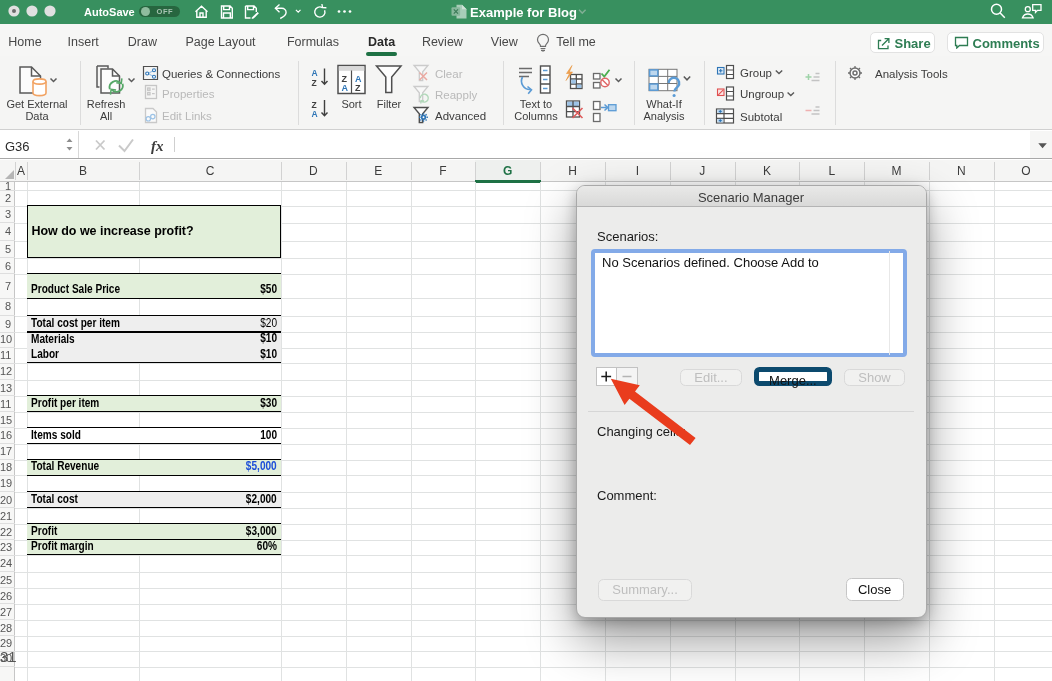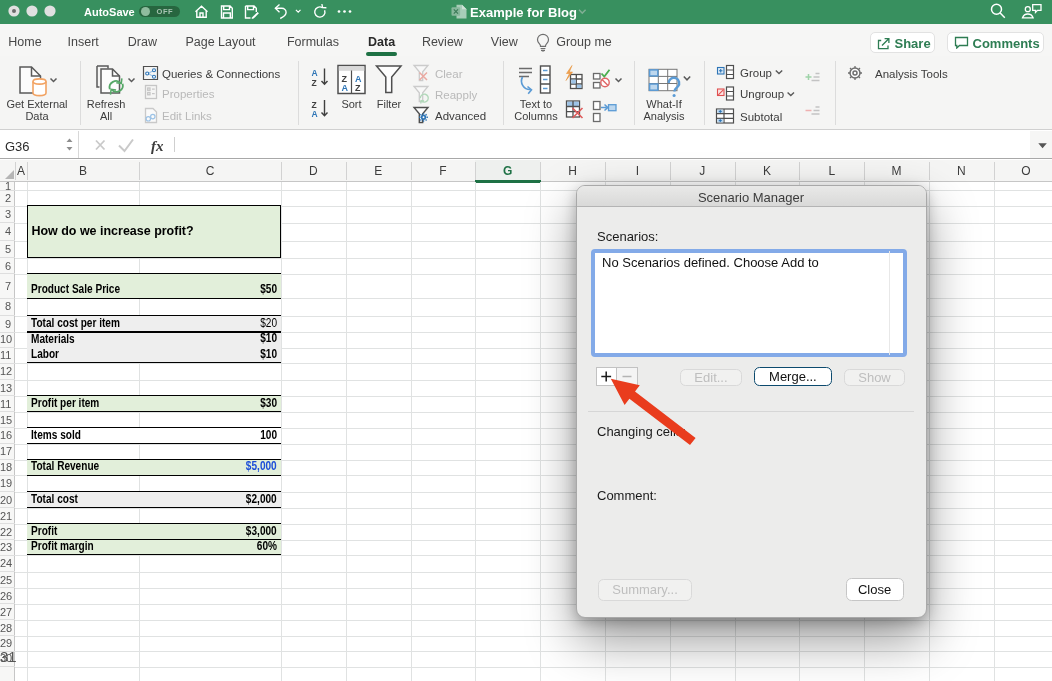--- a/index.html
+++ b/index.html
@@ -53,21 +53,21 @@
 <div class="abs" style="left:0;top:24px;width:1052px;height:32px;background:#f6f6f5"></div>
 <div class="abs" style="left:-35px;top:35px;width:120px;text-align:center;font-size:12.5px;color:#484848">Home</div>
 <div class="abs" style="left:23.200000000000003px;top:35px;width:120px;text-align:center;font-size:12.5px;color:#484848">Insert</div>
 <div class="abs" style="left:82.4px;top:35px;width:120px;text-align:center;font-size:12.5px;color:#484848">Draw</div>
 <div class="abs" style="left:160.5px;top:35px;width:120px;text-align:center;font-size:12.5px;color:#484848">Page Layout</div>
 <div class="abs" style="left:253px;top:35px;width:120px;text-align:center;font-size:12.5px;color:#484848">Formulas</div>
 <div class="abs" style="left:382.4px;top:35px;width:120px;text-align:center;font-size:12.5px;color:#484848">Review</div>
 <div class="abs" style="left:444.3px;top:35px;width:120px;text-align:center;font-size:12.5px;color:#484848">View</div>
 <div class="abs" style="left:321.6px;top:35px;width:120px;text-align:center;font-size:12.5px;color:#2b2b2b;font-weight:700">Data</div>
 <div class="abs" style="left:366.3px;top:52px;width:30.7px;height:3.6px;background:#1e7144;border-radius:2px"></div>
-<div class="abs" style="left:556.2px;top:35px;font-size:12.5px;color:#484848">Group me</div>
+<div class="abs" style="left:556.2px;top:35px;font-size:12.5px;color:#484848">Tell me</div>
 <svg class="abs" style="left:535px;top:33px" width="16" height="19" viewBox="0 0 16 19" fill="none" stroke="#6f6f6f" stroke-width="1.2">
 <path d="M2.5 6.8 a5.5 5.5 0 1 1 11 0 c0 2.2-1.3 3.3-2.2 4.4 -0.6 0.7-0.8 1.3-0.8 2.1 h-5 c0-0.8-0.2-1.4-0.8-2.1 C3.8 10.1 2.5 9 2.5 6.8 Z"></path>
 <path d="M5.6 15.5 h4.8 M6 17.3 h4 M6.8 19 h2.4"></path>
 </svg>
 <div class="abs" style="left:869.8px;top:32px;width:65px;height:20.5px;background:#fff;border:1px solid #e2e2e2;border-radius:5px"></div>
 <div class="abs" style="left:894.5px;top:36px;font-size:13px;font-weight:600;color:#2e7d53">Share</div>
 <svg class="abs" style="left:876px;top:35.5px" width="16" height="14" viewBox="0 0 16 14" fill="none" stroke="#2e7d53" stroke-width="1.3">
 <path d="M5.2 4.5 H2.5 V12.7 H12 V9.5"></path>
 <path d="M6 9.5 L12.5 3 M8.6 2.6 L12.9 2.6 L12.9 6.9"></path>
 </svg>
@@ -514,21 +514,21 @@
 <div class="abs" style="left:591.4px;top:249px;width:316px;height:107.5px;background:#fff;border:4px solid #83aae8;border-radius:4px"></div>
 <div class="abs" style="left:889px;top:251px;width:1px;height:104px;background:#e8e8e8"></div>
 <div class="abs" style="left:602px;top:254.5px;font-size:13px;color:#111">No Scenarios defined. Choose Add to</div>
 <div class="abs" style="left:596px;top:367px;width:20.5px;height:19px;background:#fff;border:1px solid #c2c2c2"></div>
 <div class="abs" style="left:616.5px;top:367px;width:21.5px;height:19px;background:#f4f4f4;border:1px solid #c2c2c2;border-left:none"></div>
 <svg class="abs" style="left:596px;top:367px" width="42" height="19" viewBox="0 0 42 19" fill="none">
 <path d="M10.2 4.6 V14.4 M5.3 9.5 H15.1" stroke="#1a1a1a" stroke-width="1.5"></path>
 <path d="M26.5 9.5 H35.5" stroke="#b4b4b4" stroke-width="1.5"></path>
 </svg>
 <div class="abs" style="left:680.2px;top:368.5px;width:61.6px;height:17.5px;background:#f1f1f0;border:1px solid #d9d9d9;color:#bebebe;border-radius:5.5px;text-align:center;font-size:13px;line-height:15.5px">Edit...</div>
-<div class="abs" style="left:753.9px;top:367.3px;width:78px;height:19px;background:#fff;border:1px solid #0c4a6e;color:#111;border-radius:5.5px;text-align:center;font-size:13px;line-height:17px">Merge...</div>
+<div class="abs" style="left:753.9px;top:367.3px;width:78px;height:19px;background:#fff;border:5px solid #0c4a6e;color:#111;border-radius:5.5px;text-align:center;font-size:13px;line-height:17px">Merge...</div>
 <div class="abs" style="left:844px;top:368.5px;width:61px;height:17.5px;background:#f1f1f0;border:1px solid #d9d9d9;color:#bebebe;border-radius:5.5px;text-align:center;font-size:13px;line-height:15.5px">Show</div>
 <div class="abs" style="left:588px;top:410.5px;width:326px;height:1px;background:#d6d6d6"></div>
 <div class="abs" style="left:597px;top:423.5px;font-size:13px;color:#1a1a1a">Changing cells:</div>
 <div class="abs" style="left:597px;top:487.5px;font-size:13px;color:#1a1a1a">Comment:</div>
 <div class="abs" style="left:598px;top:579px;width:94px;height:21.5px;background:#f1f1f0;border:1px solid #d9d9d9;color:#bebebe;border-radius:5.5px;text-align:center;font-size:13px;line-height:19.5px">Summary...</div>
 <div class="abs" style="left:845.5px;top:577.5px;width:58px;height:23px;background:#fff;border:1px solid #c6c6c6;color:#111;border-radius:5.5px;text-align:center;font-size:13px;line-height:21px">Close</div>
 <svg class="abs" style="left:576px;top:360px" width="140" height="95" viewBox="0 0 140 95">
 <polygon points="34.8,18.7 63.8,25.2 59,31.5 119.6,77.9 114,85.1 53.4,38.7 48.6,45.0" fill="#e93c1d"></polygon>
 </svg>
 </body></html>

